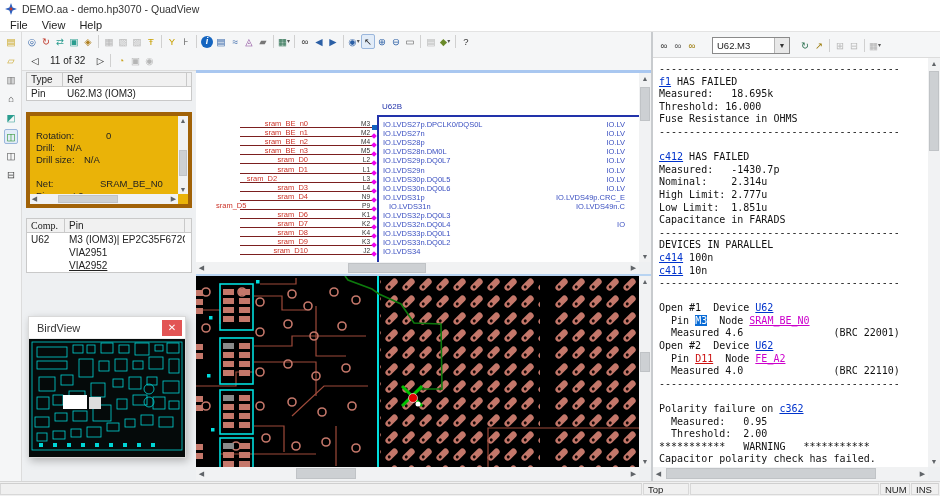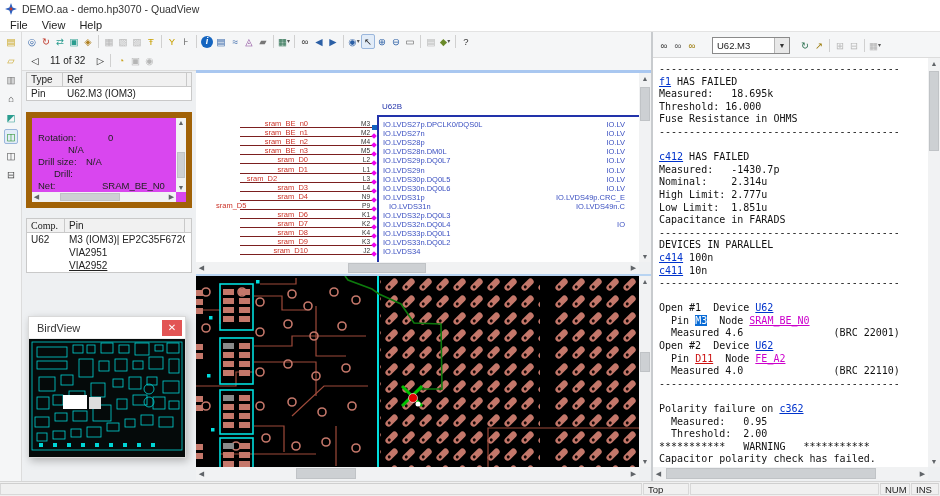--- a/index.html
+++ b/index.html
@@ -144,25 +144,25 @@
     <div class="trh">
       <span class="cell" style="width: 36px;">Type</span>
       <span class="cell" style="width: 124px;">Ref</span>
     </div>
     <div class="trow">
       <span class="cell" style="width: 36px;">Pin</span>
       <span class="cell" style="width: 124px;">U62.M3 (IOM3)</span>
     </div>
   </div>
 
-<div class="abs" style="left:26px;top:112px;width:166px;height:96px;background:#d946ef;border:6px solid #a16207">
+<div class="abs" style="left:26px;top:112px;width:166px;height:96px;background:#eab308;border:4px solid #a16207">
   <div id="prop-list" style="position:absolute;left:4px;top:0;right:14px;bottom:10px;overflow:hidden">
       <span class="props-line" style="top: 14px; left: 2px;">Rotation:</span>
       <span class="props-line" style="top: 14px; left: 72px;">0</span>
-      <span class="props-line" style="top: 26px; left: 18px; margin-top: 24px;">Drill:</span>
+      <span class="props-line" style="top: 26px; left: 2px;">Drill:</span>
       <span class="props-line" style="top: 26px; left: 32px;">N/A</span>
       <span class="props-line" style="top: 38px; left: 2px;">Drill size:</span>
       <span class="props-line" style="top: 38px; left: 50px;">N/A</span>
       <span class="props-line" style="top: 62px; left: 2px;">Net:</span>
       <span class="props-line" style="top: 62px; left: 66px;">SRAM_BE_N0</span>
       <span class="props-line" style="top: 74px; left: 2px;">Pin count 2</span>
     </div>
   <div class="sb" style="right:0;top:0;width:10px;bottom:10px">
     <div class="sb-ar" style="top:0;left:0;right:0;height:9px">▲</div>
     <div class="sb-th" style="left:1px;right:1px;top:34px;height:26px"></div>

